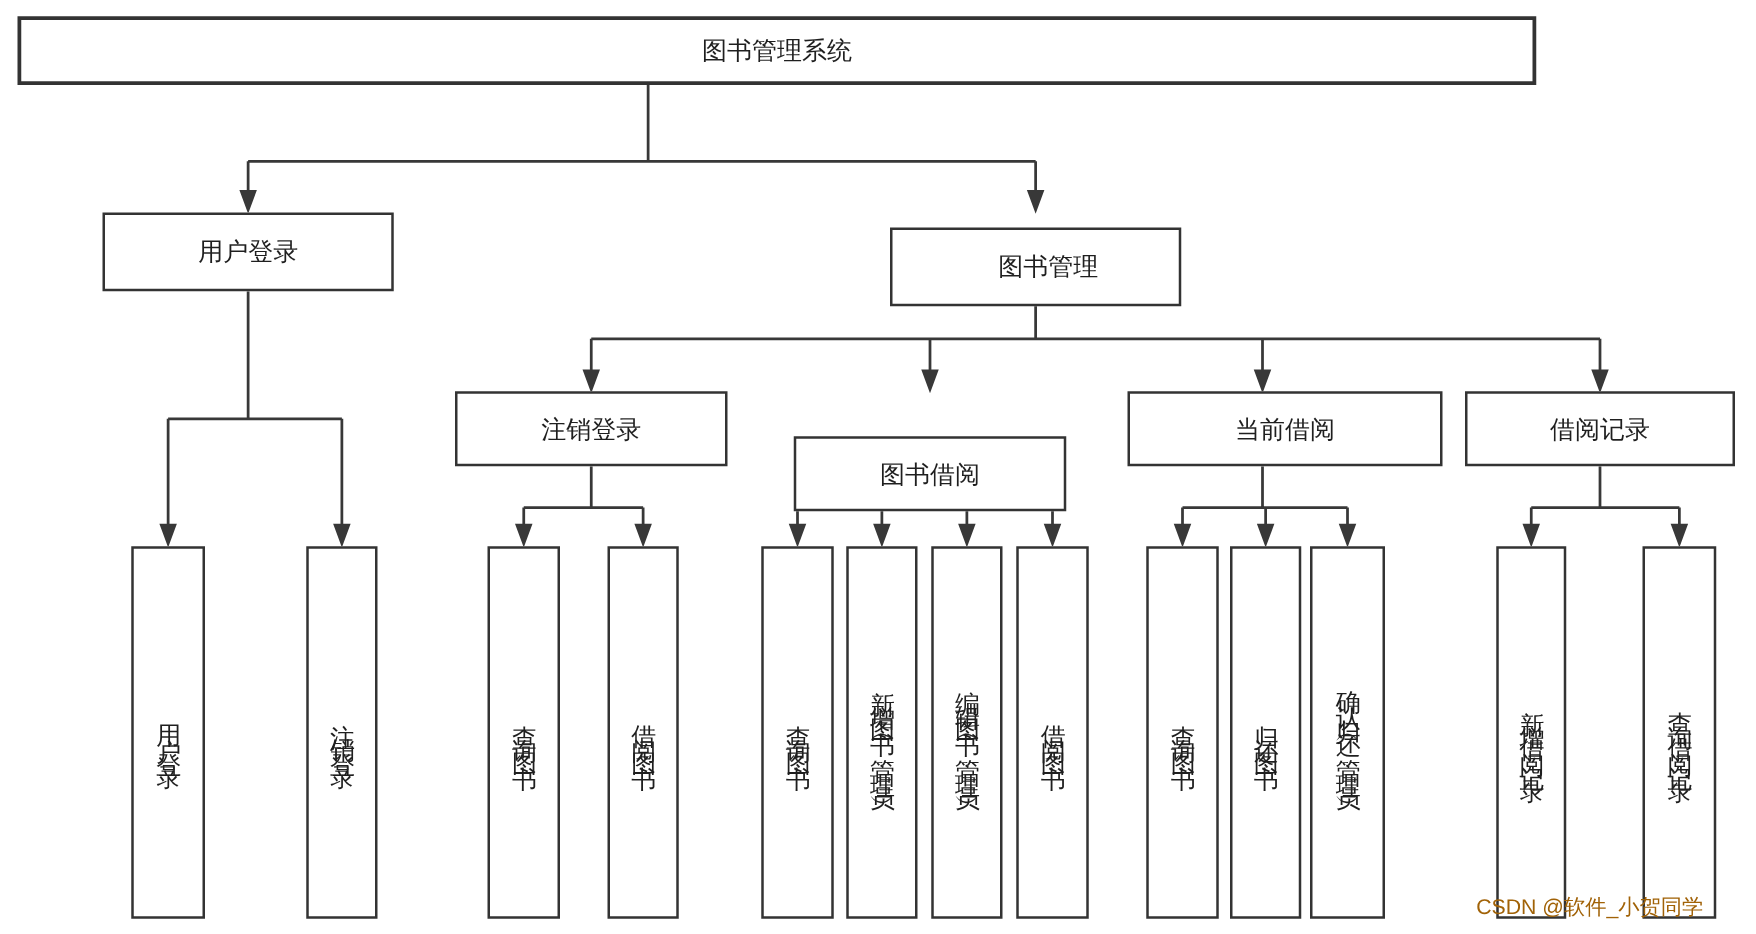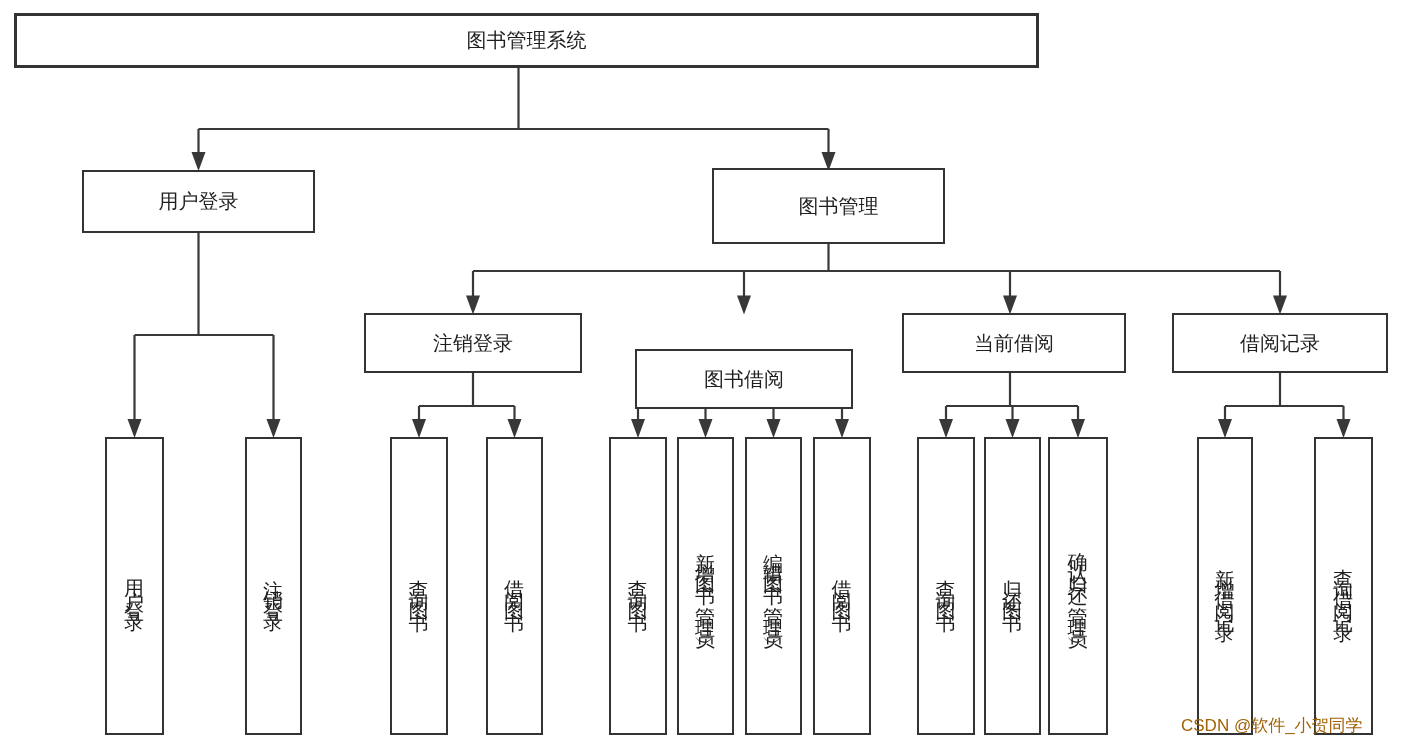--- a/index.html
+++ b/index.html
@@ -77,28 +77,28 @@
              M473 314.5 l-7 -19 h14 Z  M744 314.5 l-7 -19 h14 Z
              M1010 314.5 l-7 -19 h14 Z M1280 314.5 l-7 -19 h14 Z
              M419 438 l-7 -19 h14 Z    M514.5 438 l-7 -19 h14 Z
              M638 438 l-7 -19 h14 Z    M705.5 438 l-7 -19 h14 Z
              M773.5 438 l-7 -19 h14 Z  M842 438 l-7 -19 h14 Z
              M946 438 l-7 -19 h14 Z    M1012.5 438 l-7 -19 h14 Z
              M1078 438 l-7 -19 h14 Z
              M1225 438 l-7 -19 h14 Z   M1343.5 438 l-7 -19 h14 Z"></path>
   </svg>
 
-  <div class="box root" style="left:14px; top:13px; width:1025px; height:55px;">图书管理系统</div>
+  <div class="box root" style="left:14px; top:13px; width:1215px; height:55px;">图书管理系统</div>
 
   <div class="box" style="left:82px; top:170px; width:233px; height:63px;">用户登录</div>
-  <div class="box" style="left:712px; top:168px; width:233px; height:76px;padding-left:20px;">图书管理</div>
+  <div class="box" style="left:712px; top:182px; width:233px; height:63px;padding-left:20px;">图书管理</div>
 
   <div class="box" style="left:364px; top:313px; width:218px; height:60px;">注销登录</div>
   <div class="box" style="left:635px; top:313px; width:218px; height:60px;margin-top:36px;">图书借阅</div>
-  <div class="box" style="left:902px; top:313px; width:224px; height:60px;">当前借阅</div>
+  <div class="box" style="left:902px; top:313px; width:252px; height:60px;">当前借阅</div>
   <div class="box" style="left:1172px; top:313px; width:216px; height:60px;">借阅记录</div>
 
   <div class="leaf" style="left:105px; top:437px; width:59px; height:298px;">
     <span>用户登录</span>
   </div>
   <div class="leaf" style="left:245px; top:437px; width:57px; height:298px;">
     <span>注销登录</span>
   </div>
 
   <div class="leaf" style="left:390px; top:437px; width:58px; height:298px;">

